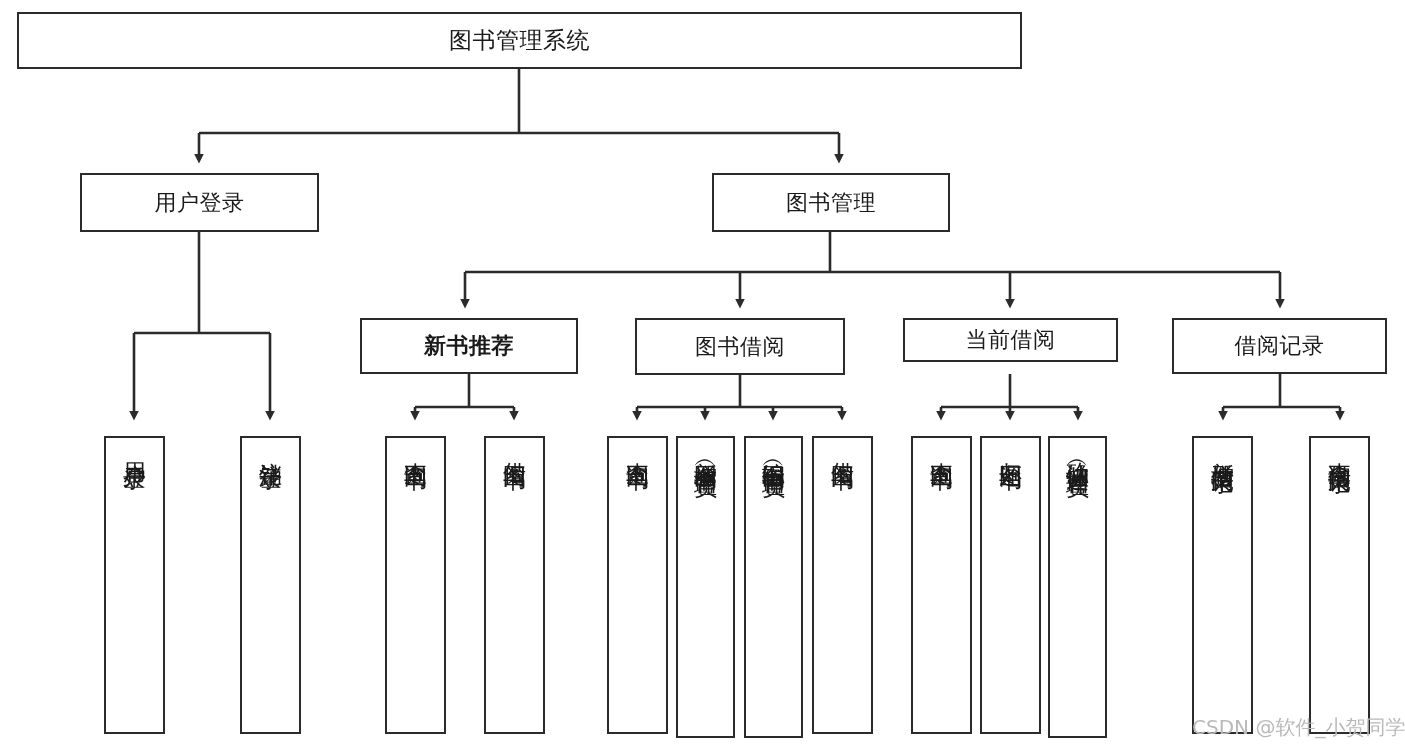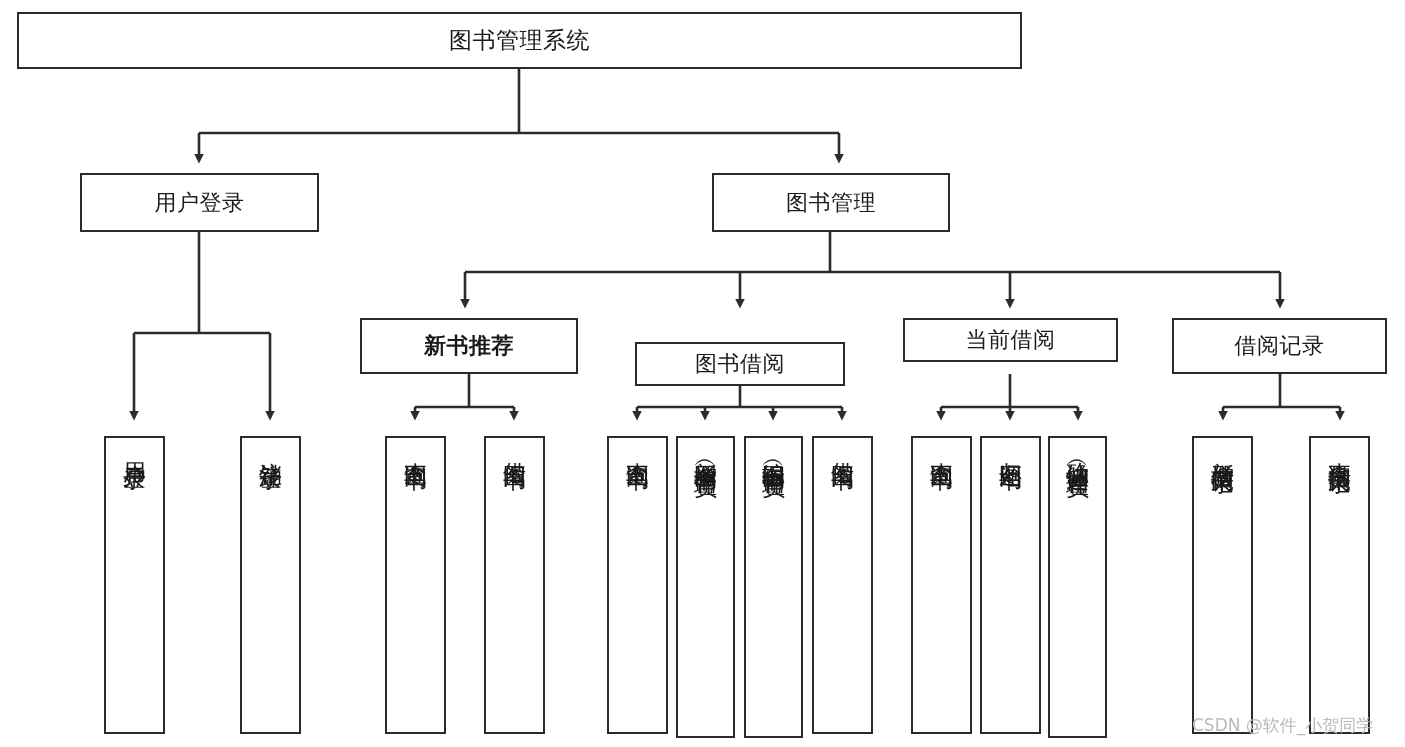--- a/index.html
+++ b/index.html
@@ -54,21 +54,21 @@
   .node.vert .label {
     writing-mode: vertical-rl;
     text-orientation: upright;
     font-size: 23px;
     letter-spacing: 2px;
     line-height: 1.0;
   }
   .watermark {
     position: absolute;
     color: #b9b9b9;
-    font-size: 17px;
+    font-size: 20px;
     white-space: nowrap;
     font-family: "DejaVu Sans", "Liberation Sans", sans-serif;
   }
 </style>
 </head>
 <body>
 
 <div id="canvas">
 
   <svg class="edges" viewBox="0 0 1405 747">
@@ -128,21 +128,21 @@
   <div class="node horiz" style="left:80px; top:173px; width:239px; height:59px;">
     <span class="label">用户登录</span>
   </div>
   <div class="node horiz" style="left:712px; top:173px; width:238px; height:59px;font-family:Liberation Serif, serif;">
     <span class="label">图书管理</span>
   </div>
 
   <div class="node horiz" style="left:360px; top:318px; width:218px; height:56px;font-weight:bold;">
     <span class="label">新书推荐</span>
   </div>
-  <div class="node horiz" style="left:635px; top:318px; width:210px; height:44px;margin-top:24px;">
+  <div class="node horiz" style="left:635px; top:318px; width:210px; height:57px;">
     <span class="label">图书借阅</span>
   </div>
   <div class="node horiz" style="left:903px; top:318px; width:215px; height:44px;">
     <span class="label">当前借阅</span>
   </div>
   <div class="node horiz" style="left:1172px; top:318px; width:215px; height:56px;">
     <span class="label">借阅记录</span>
   </div>
 
   <div class="node vert" style="left:104px; top:436px; width:61px; height:298px;">

